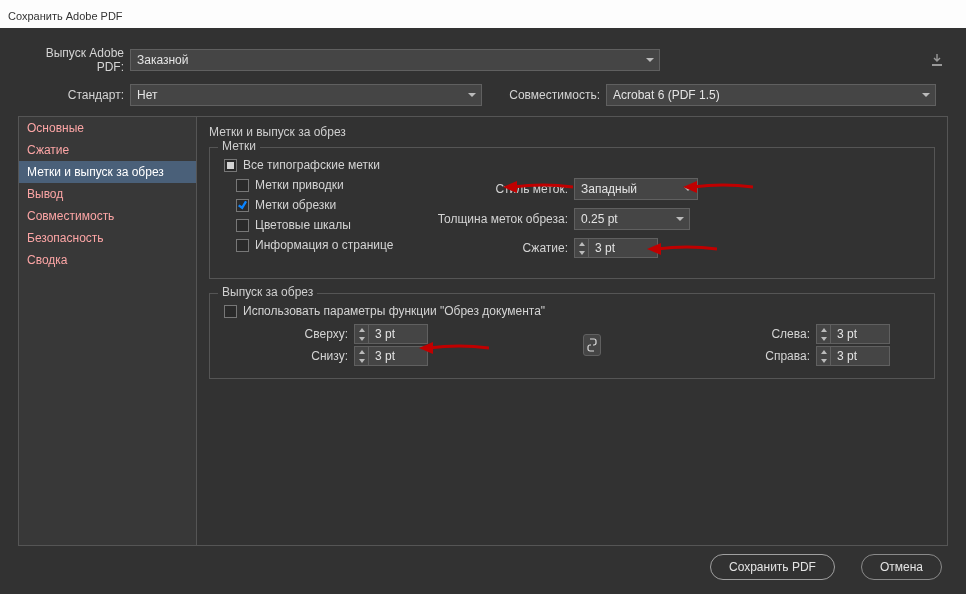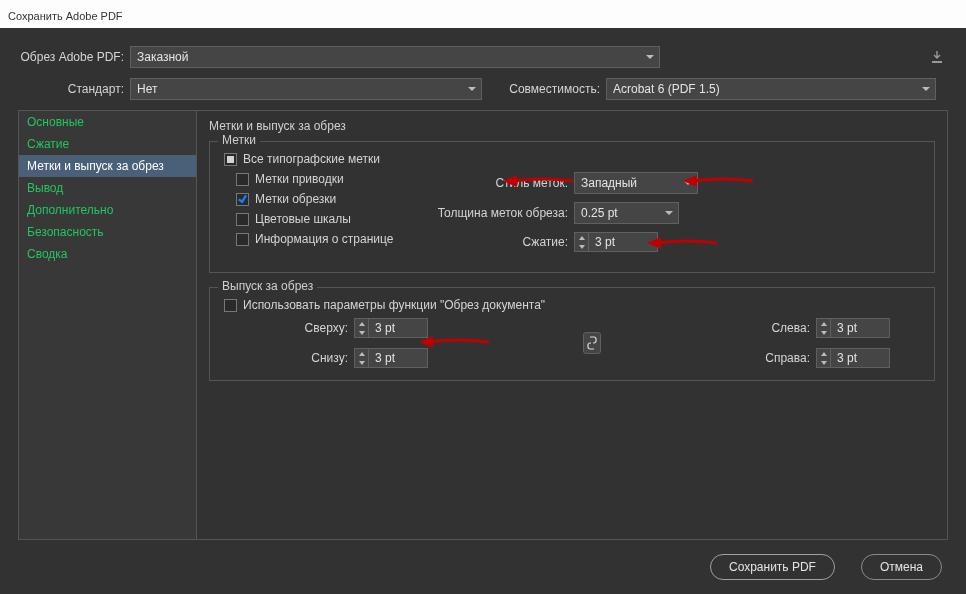--- a/index.html
+++ b/index.html
@@ -68,21 +68,21 @@
     border:1px solid #555;
     height: 430px;
   }
   .nav {
     width:178px;
     background:#383838;
     border-right:1px solid #555;
   }
   .nav-item {
     padding:4px 8px;
-    color:#22c55e;
+    color:#fca5a5;
     font-size:12px;
     cursor:pointer;
     white-space:nowrap;
   }
   .nav-item.selected { background:#4a6079; color:#fff; }
   .main {
     flex:1;
     padding: 8px 12px 12px 12px;
     overflow:hidden;
     color:#d4d4d4;
@@ -155,41 +155,41 @@
     width:18px; height:22px;
     border:1px solid #606060; background:#454545; border-radius:3px;
     display:flex; align-items:center; justify-content:center;
     color:#d4d4d4;
   }
   .bleed-grid {
     display:flex; align-items:center; gap:0;
     position:relative;
   }
   .bleed-col {
-    display:flex; flex-direction:column; gap:10px;justify-content:flex-end;
+    display:flex; flex-direction:column; gap:2px;justify-content:flex-end;
   }
   .bleed-row {
     display:flex; align-items:center;
   }
   .bleed-lbl { width:60px; text-align:right; padding-right:6px; font-size:12px;}
   .arrow { position:absolute; pointer-events:none; }
   .arrow svg { display:block; }
 </style>
 </head>
 <body>
 
 <div class="window">
   <div class="titlebar">
     <span>Сохранить Adobe PDF</span>
   </div>
 
   <div class="body">
 
     <div class="row">
-      <div class="lbl" style="width:112px;">Обрез Adobe PDF:</div>
+      <div class="lbl" style="width:112px;">Выпуск Adobe PDF:</div>
       <div class="select" style="width:530px;">
         <span>Заказной</span>
         <span class="caret">
           <svg width="8" height="8" viewBox="0 0 8 8">
               <path d="M0 2 L4 6 L8 2 Z" fill="#bbb"></path>
             </svg>
         </span>
       </div>
       <div style="flex:1"></div>
       <div class="icon-btn" style="border:none; background:transparent;">
@@ -220,21 +220,21 @@
         </span>
       </div>
     </div>
 
     <div class="content">
       <div class="nav">
         <div class="nav-item">Основные</div>
         <div class="nav-item">Сжатие</div>
         <div class="nav-item selected">Метки и выпуск за обрез</div>
         <div class="nav-item">Вывод</div>
-        <div class="nav-item">Дополнительно</div>
+        <div class="nav-item">Совместимость</div>
         <div class="nav-item">Безопасность</div>
         <div class="nav-item">Сводка</div>
       </div>
 
       <div class="main">
         <div class="section-title">Метки и выпуск за обрез</div>
 
         <div class="fieldset">
           <div class="fieldset-legend">Метки</div>
 
@@ -270,21 +270,21 @@
                   <span>Западный</span>
                   <span class="caret">
                       <svg width="8" height="8" viewBox="0 0 8 8">
                         <path d="M0 2 L4 6 L8 2 Z" fill="#bbb"></path>
                       </svg>
                     </span>
                 </div>
               </div>
               <div class="mr-row">
                 <div class="mr-lbl">Толщина меток обреза:</div>
-                <div class="select" style="width:105px;">
+                <div class="select" style="width:116px;">
                   <span>0.25 pt</span>
                   <span class="caret">
                       <svg width="8" height="8" viewBox="0 0 8 8">
                         <path d="M0 2 L4 6 L8 2 Z" fill="#bbb"></path>
                       </svg>
                     </span>
                 </div>
               </div>
               <div class="mr-row">
                 <div class="mr-lbl">Сжатие:</div>

